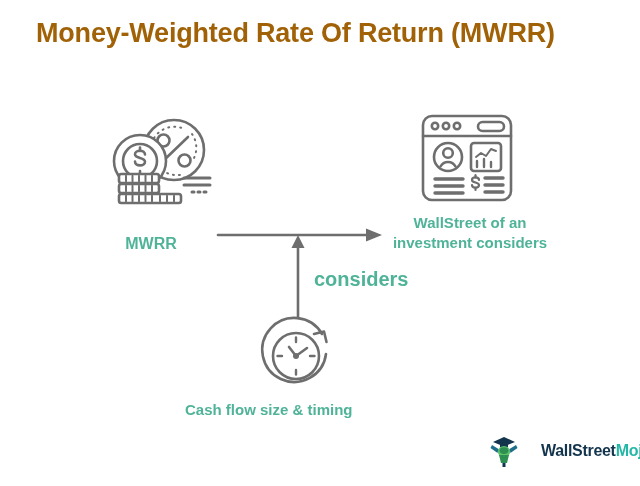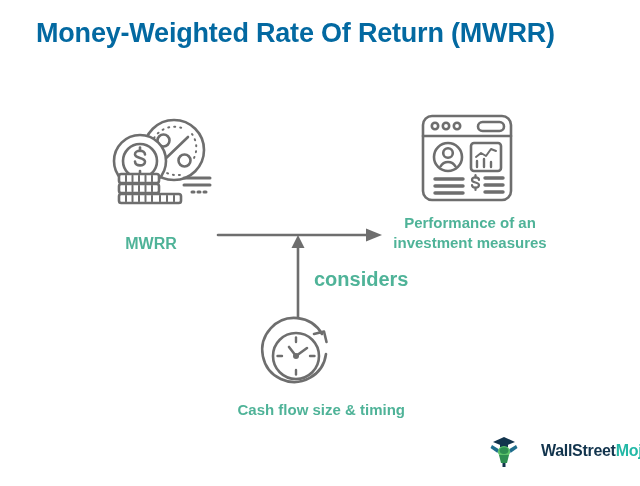--- a/index.html
+++ b/index.html
@@ -17,21 +17,21 @@
   }
 
   
   #page-title {
     position: absolute;
     left: 36px;
     top: 18px;
     width: 580px;
     font-size: 27px;
     font-weight: bold;
-    color: #0369a1;
+    color: #a16207;
     letter-spacing: -0.2px;
     line-height: 1.15;
     white-space: nowrap;
   }
 
   
   .icon-box { position: absolute; }
 
   
   #coins-icon { left: 104px; top: 112px; width: 116px; height: 96px; }
@@ -86,21 +86,21 @@
     line-height: 1.35;
   }
 
   
   #clock-icon { left: 252px; top: 312px; width: 92px; height: 84px; }
   #cashflow-label {
     position: absolute;
     left: 185px;
     top: 401px;
     width: 220px;
-    text-align: right;
+    text-align: left;
     font-size: 15px;
     font-weight: bold;
     color: #4fb398;
   }
 
   
   #logo {
     position: absolute;
     left: 487px;
     top: 431px;
@@ -224,21 +224,21 @@
       <path d="M60 68c0-1.6-1.6-2.6-3.5-2.6s-3.5 1-3.5 2.5c0 3.3 7 1.8 7 5.1 0 1.5-1.6 2.6-3.5 2.6s-3.5-1-3.5-2.6" stroke-width="2.2"></path>
       <line x1="56.5" y1="63.2" x2="56.5" y2="65.4" stroke-width="2.2"></line>
       <line x1="56.5" y1="75.8" x2="56.5" y2="78" stroke-width="2.2"></line>
 
       <line x1="66" y1="66" x2="84" y2="66" stroke-width="3.4"></line>
       <line x1="66" y1="73" x2="84" y2="73" stroke-width="3.4"></line>
       <line x1="66" y1="80" x2="84" y2="80" stroke-width="3.4"></line>
     </svg>
   </div>
 
-  <div id="performance-label"><span>Performance of an</span><br><span>investment measures</span></div>
+  <div id="performance-label"><span>WallStreet of an</span><br><span>investment considers</span></div>
 
   <div class="icon-box" id="clock-icon">
     <svg viewBox="0 0 92 84" width="92" height="84" fill="none" stroke="#6e6e6e" stroke-width="2.6" stroke-linecap="round" stroke-linejoin="round">
 
       <path d="M70 22 A32 32 0 1 0 74 42"></path>
       <polyline points="62,22 72,19.5 74.5,30"></polyline>
 
       <circle cx="44" cy="44" r="23"></circle>
 
       <line x1="44" y1="25.5" x2="44" y2="30" stroke-width="2.4"></line>

